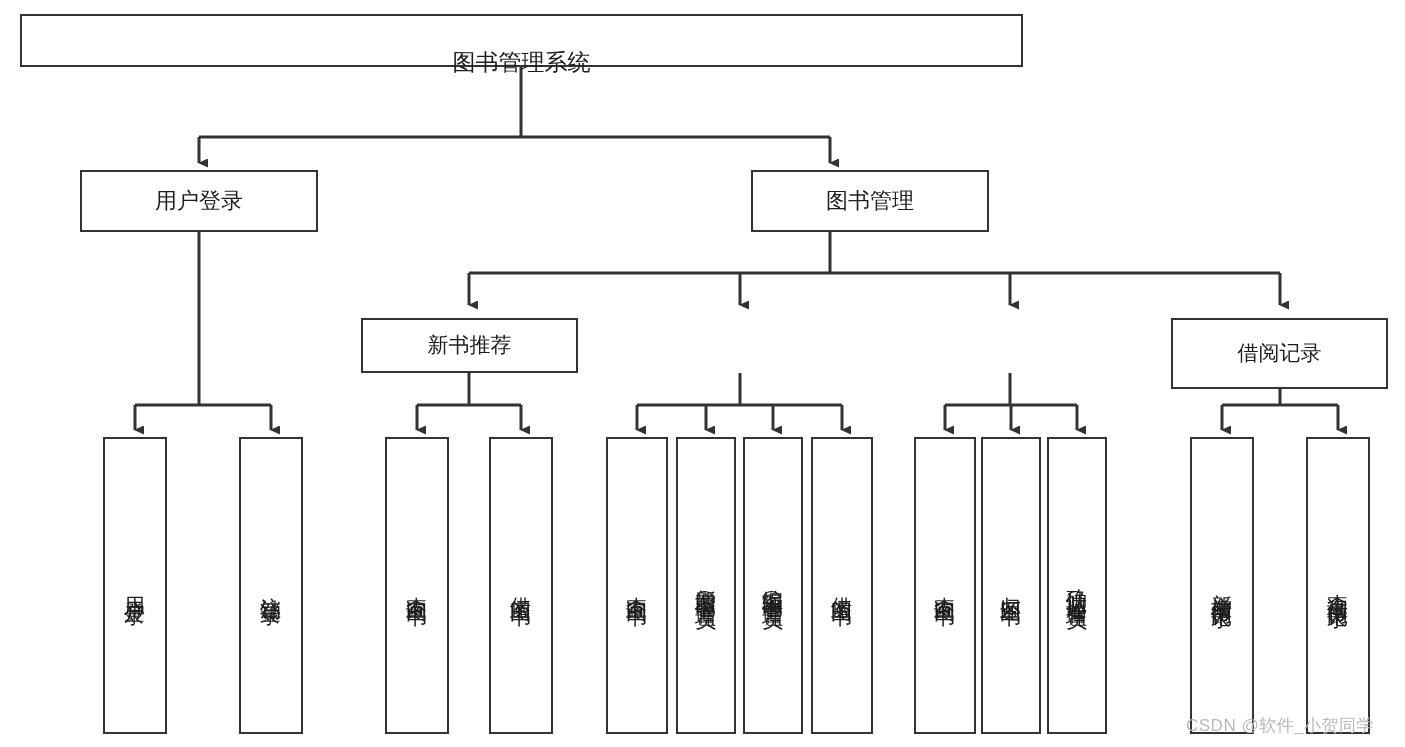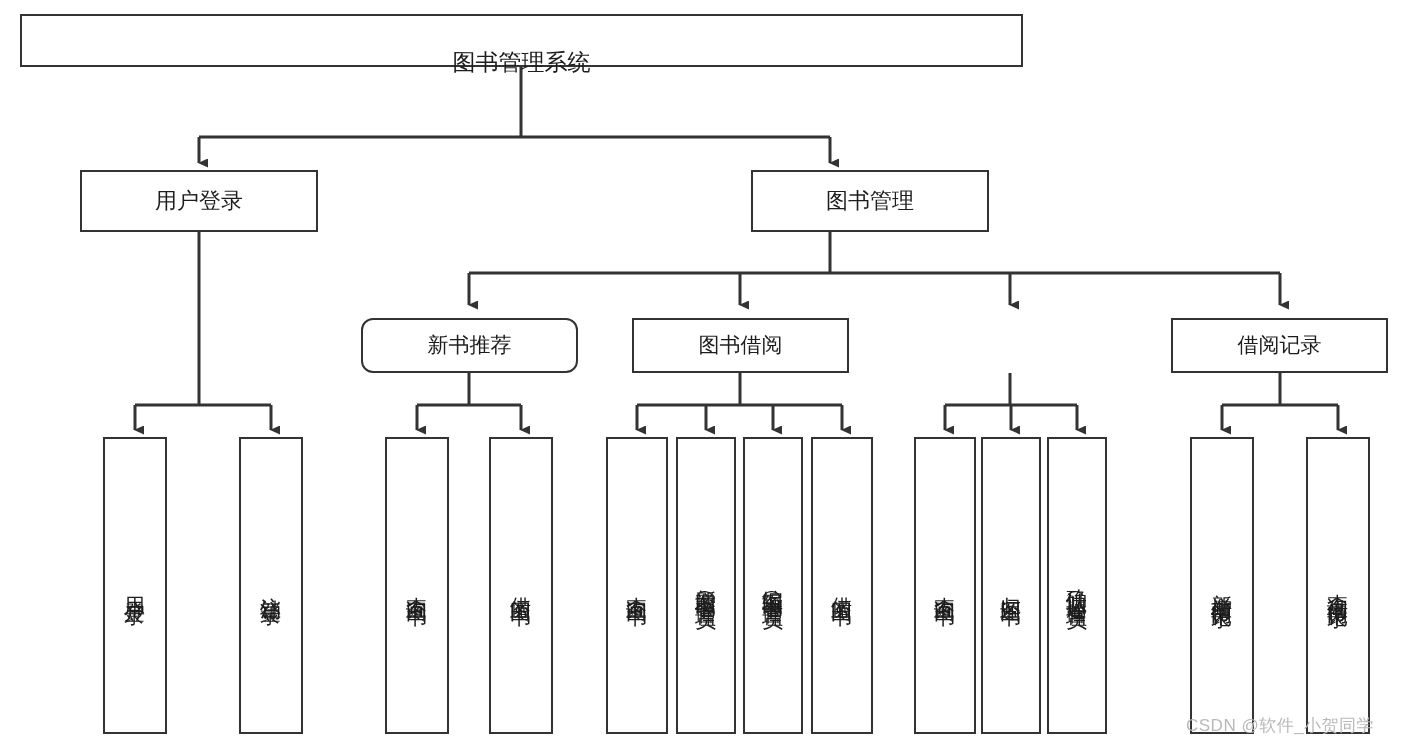--- a/index.html
+++ b/index.html
@@ -153,27 +153,24 @@
     <span class="node-label">图书管理</span>
   </div>
 
   <div class="node leaf" style="left:103px; top:437px; width:64px; height:297px;">
     <span class="node-label">用户登录</span>
   </div>
   <div class="node leaf" style="left:239px; top:437px; width:64px; height:297px;">
     <span class="node-label">注销登录</span>
   </div>
 
-  <div class="node level3 horizontal" style="left:361px; top:318px; width:217px; height:55px;border-radius:12px;">
+  <div class="node level3 horizontal" style="left:361px; top:318px; width:217px; height:55px;">
     <span class="node-label">新书推荐</span>
   </div>
-  <div class="node level3 horizontal" style="left:632px; top:318px; width:217px; height:55px;">
-    <span class="node-label">图书借阅</span>
-  </div>
-  <div class="node level3 horizontal" style="left:1171px; top:318px; width:217px; height:55px;">
+  <div class="node level3 horizontal" style="left:1171px; top:318px; width:217px; height:71px;">
     <span class="node-label">借阅记录</span>
   </div>
 
   <div class="node leaf" style="left:385px; top:437px; width:64px; height:297px;">
     <span class="node-label">查询图书</span>
   </div>
   <div class="node leaf" style="left:489px; top:437px; width:64px; height:297px;">
     <span class="node-label">借阅图书</span>
   </div>
 

